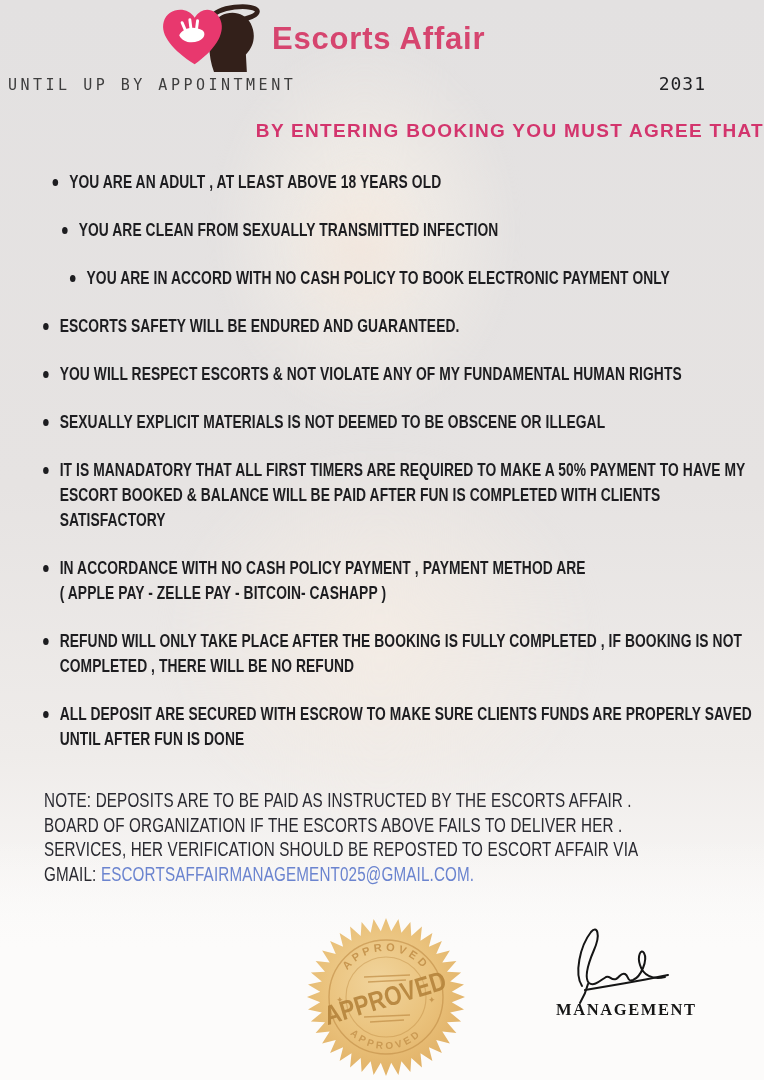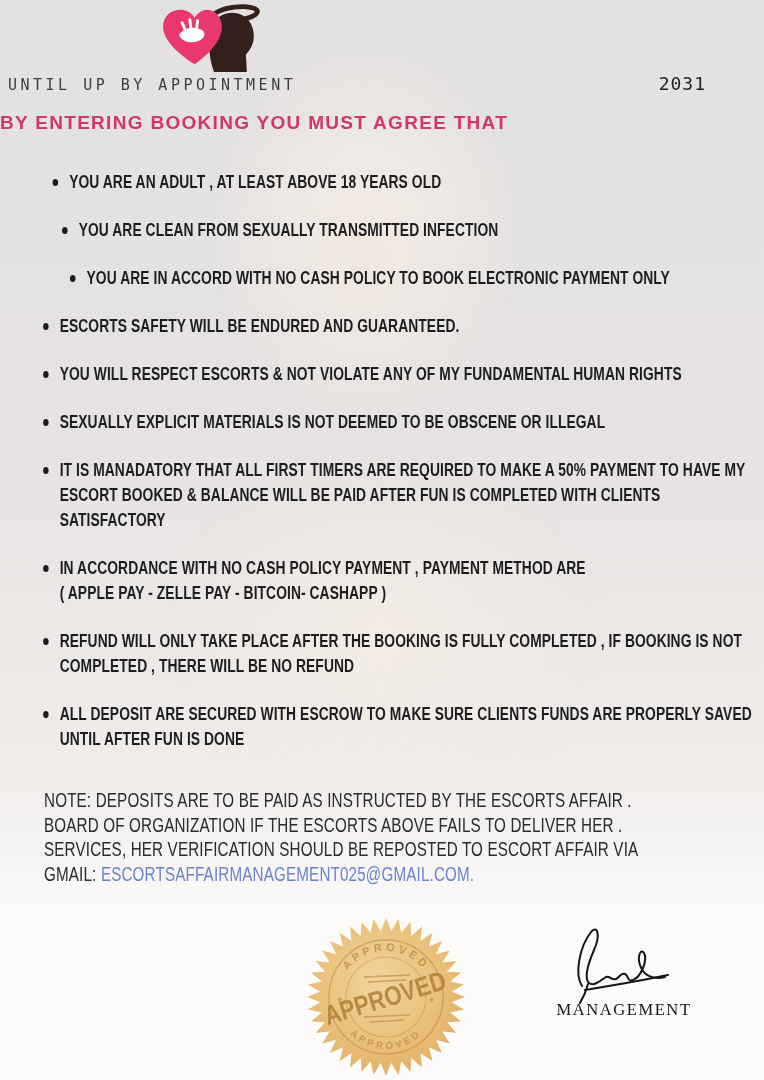--- a/index.html
+++ b/index.html
@@ -21,21 +21,21 @@
 
   
   .logo{position:absolute;left:156px;top:2px;width:116px;height:78px;}
   .brand{position:absolute;left:272px;top:21px;font-size:31px;font-weight:800;
     color:#d6456f;letter-spacing:.8px;}
   .tagline{position:absolute;left:8px;top:76px;font-family:"DejaVu Sans Mono",monospace;
     font-size:15px;letter-spacing:3.5px;color:#3e3e3e;}
   .year{position:absolute;right:58px;top:73px;font-family:"DejaVu Sans Mono",monospace;
     font-size:18px;letter-spacing:1px;color:#1f1f22;}
 
-  .title{position:absolute;left:0;top:112px;width:764px;text-align:left;
+  .title{position:absolute;left:0;top:120px;width:764px;text-align:right;
     font-size:19px;font-weight:800;letter-spacing:1.3px;color:#d3356d;}
 
   
   .bullets{position:absolute;left:36px;top:170px;width:915px;margin:0;padding:0;list-style:none;
     transform:scaleX(0.79);transform-origin:0 0;
     font-weight:bold;font-size:17.5px;line-height:25px;color:#1d1d20;letter-spacing:.1px;}
   .bullets li{position:relative;padding-left:30px;margin:0 0 23px 0;}
   .bullets li .dot{position:absolute;left:9px;top:9px;width:7px;height:7px;border-radius:50%;background:#1d1d20;}
   .ind1{margin-left:12px !important;}
   .ind2{margin-left:24px !important;}
@@ -46,40 +46,41 @@
     font-size:19.5px;line-height:24.5px;color:#2a2a31;letter-spacing:.2px;}
   .note div{white-space:nowrap;}
   .email{color:#6b84cf;}
 
   
   .seal{position:absolute;left:306px;top:914px;width:160px;height:166px;}
 
   
   .sig{position:absolute;left:560px;top:924px;width:112px;height:80px;}
   .sig-label{position:absolute;left:556px;top:1000px;width:136px;text-align:center;
-    font-family:"Liberation Serif",serif;font-weight:normal;font-size:16.5px;
+    font-family:"Liberation Serif",serif;font-weight:bold;font-size:16.5px;
     letter-spacing:1.6px;color:#161616;}
 </style>
 </head>
 <body>
 
 <div class="page">
 
   <div class="bg bg-hair"></div>
   <div class="bg bg-face"></div>
   <div class="bg bg-body"></div>
   <div class="bg bg-bottom"></div>
 
   <svg class="logo" viewBox="0 0 120 80" aria-hidden="true">
     <ellipse cx="82" cy="12" rx="23" ry="7" fill="none" stroke="#33201a" stroke-width="5" transform="rotate(-7 82 12)"></ellipse>
     <path d="M60 22 C 66 8, 90 6, 98 22 C 104 34, 101 46, 93 54 L 94 72 L 60 72 C 54 56, 53 36, 60 22 Z" fill="#33201a"></path>
     <path d="M40 16 C 32 3, 12 6, 8 20 C 4 34, 18 50, 40 64 C 60 50, 72 33, 67 19 C 62 5, 47 4, 40 16 Z" fill="#e8386e"></path>
     <path d="M24 34 C 28 26, 40 24, 48 29 C 52 32, 50 38, 44 40 C 36 43, 27 41, 24 34 Z" fill="#ffffff"></path>
     <path d="M30 28 L 27 21 M36 26 L 35 18 M42 27 L 43 19" stroke="#ffffff" stroke-width="3" stroke-linecap="round" fill="none"></path>
   </svg>
+  <div class="brand">Escorts Affair</div>
   <div class="tagline">UNTIL UP BY APPOINTMENT</div>
   <div class="year">2031</div>
 
   <div class="title">BY ENTERING BOOKING YOU MUST AGREE THAT</div>
 
   <ul class="bullets">
     <li class="ind1"><span class="dot"></span><span>YOU ARE AN ADULT , AT LEAST ABOVE 18 YEARS OLD</span></li>
     <li class="ind2"><span class="dot"></span><span>YOU ARE CLEAN FROM SEXUALLY  TRANSMITTED INFECTION</span></li>
     <li class="ind3"><span class="dot"></span><span>YOU ARE IN ACCORD WITH NO CASH POLICY TO BOOK ELECTRONIC PAYMENT ONLY</span></li>
     <li><span class="dot"></span><span>ESCORTS SAFETY WILL BE ENDURED AND GUARANTEED.</span></li>

